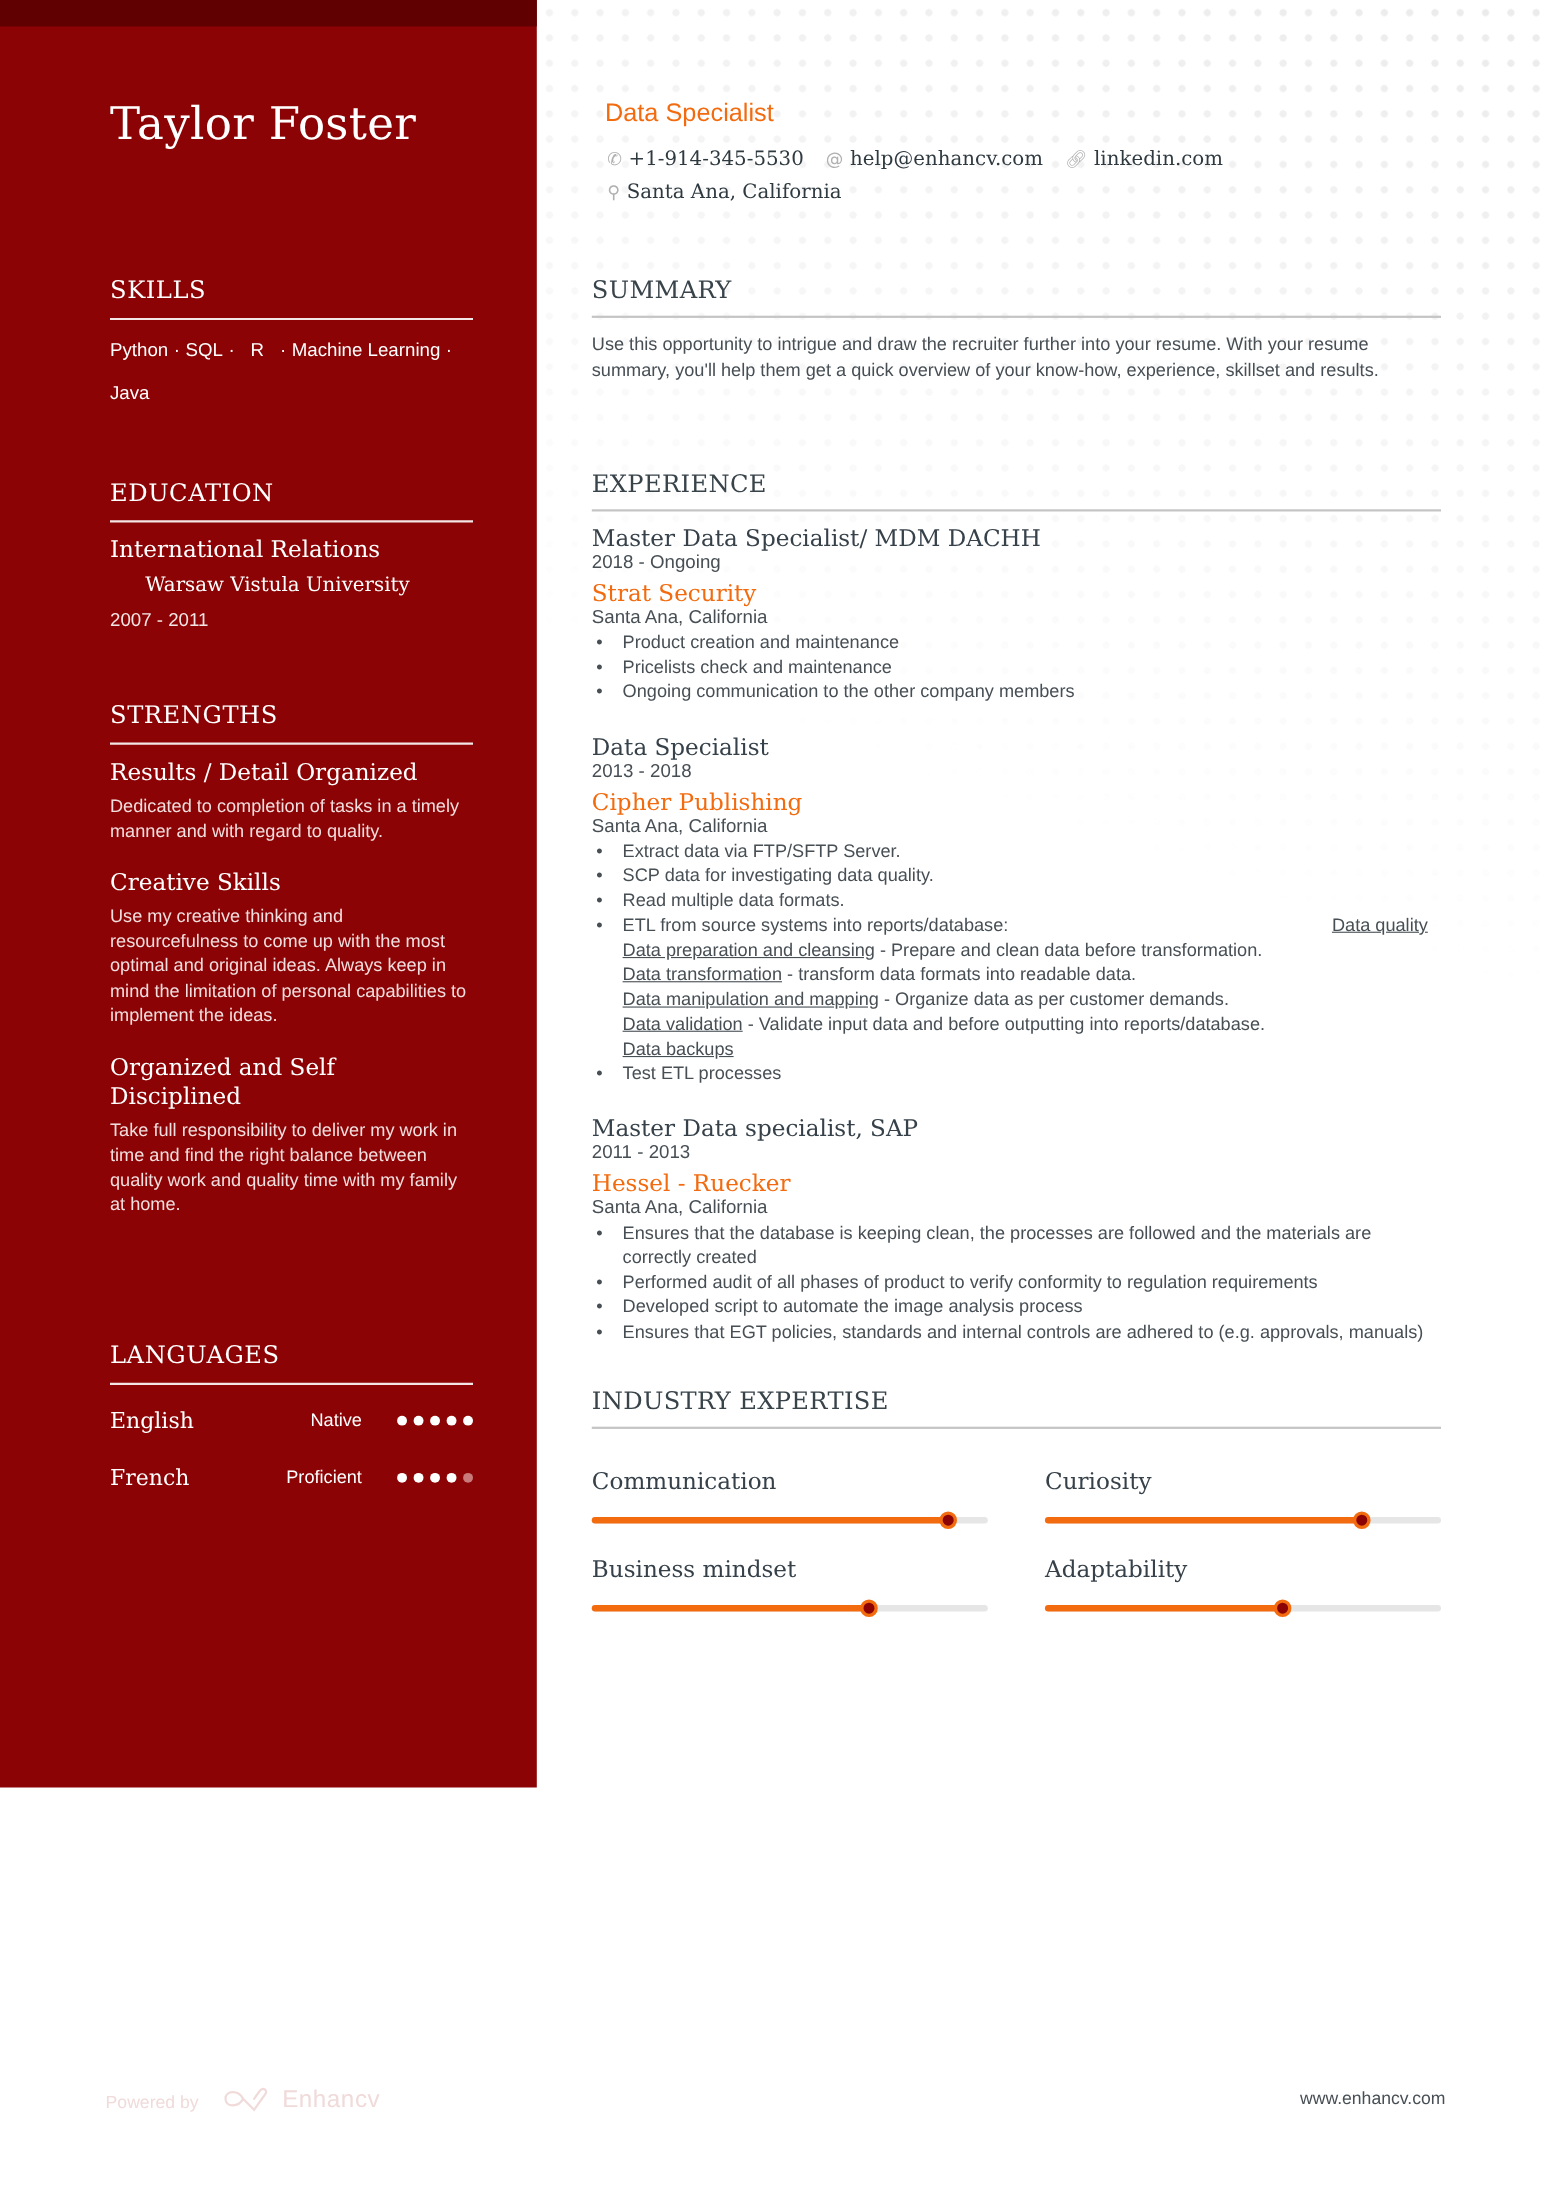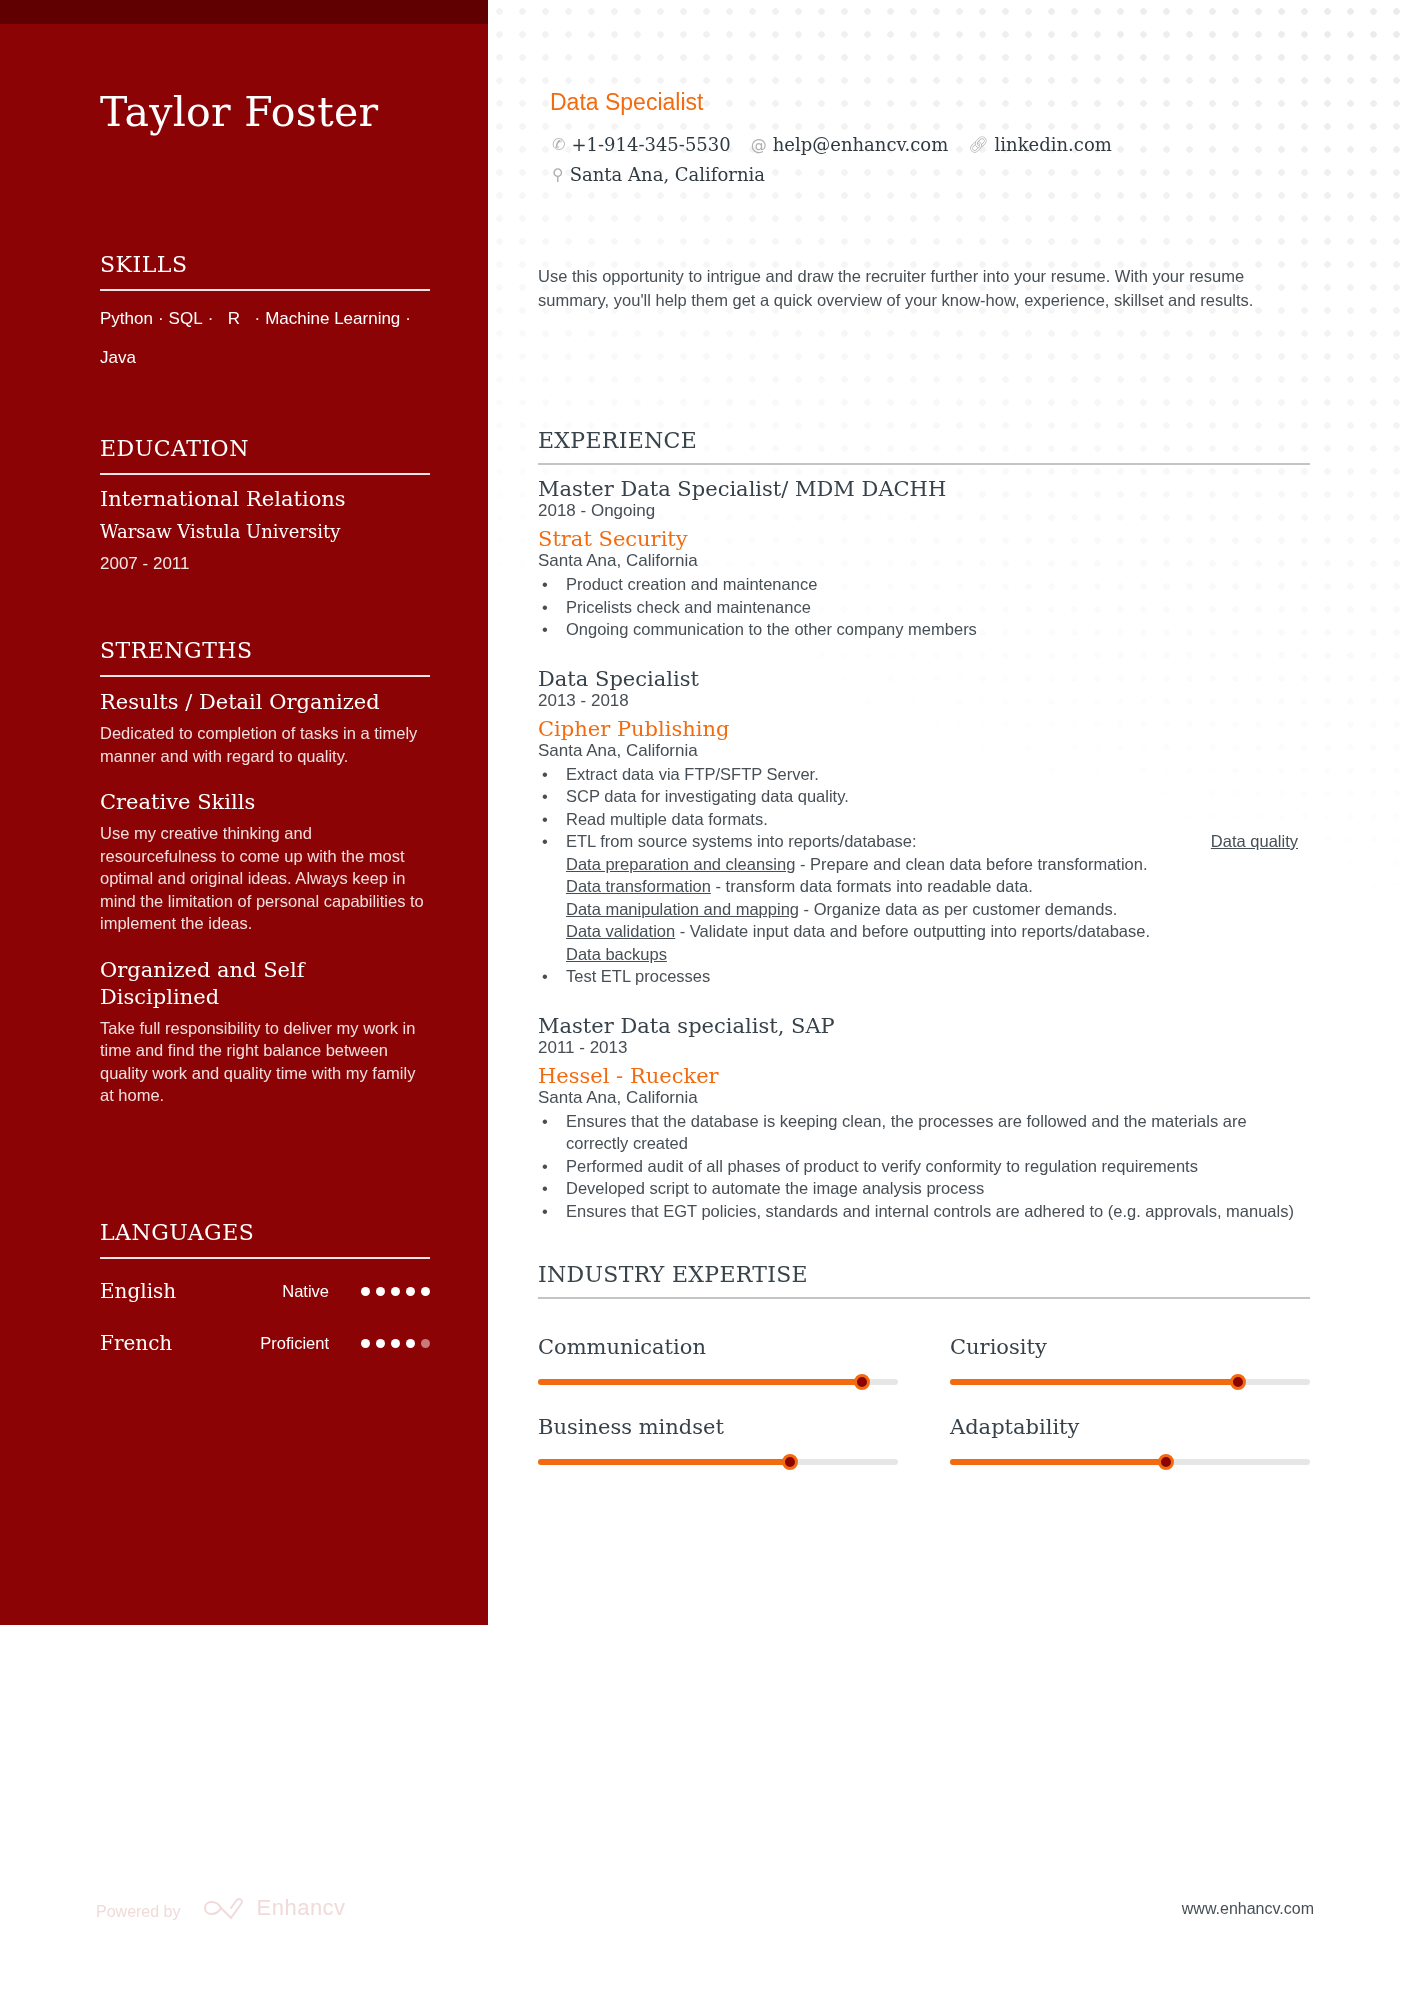--- a/index.html
+++ b/index.html
@@ -16,21 +16,21 @@
     font-family: "DejaVu Serif", serif; font-size: 41px; font-weight: normal; color: #fff; letter-spacing: 0.3px;
   }
   .side-section { position: absolute; left: 100px; width: 330px; }
   .side-title {
     font-family: "DejaVu Serif", serif; font-size: 22px; color: #fff; letter-spacing: 0.5px;
     padding-bottom: 12px; border-bottom: 2px solid rgba(255,255,255,0.9);
   }
   .skills-text { font-size: 17px; line-height: 39px; margin-top: 8px; color: #fff; }
   .skills-text .dot { margin: 0 5px; }
   .edu-degree { font-family: "DejaVu Serif", serif; font-size: 21px; margin-top: 12px; }
-  .edu-school { font-family: "DejaVu Serif", serif; font-size: 18px; margin-top: 10px; }
+  .edu-school { font-family: "DejaVu Serif", serif; font-size: 18px; margin-top: 10px; margin-left: 32px; }
   .edu-years { font-size: 17px; margin-top: 12px; color: #f4e6e6; }
   .strength { margin-top: 12px; }
   .strength + .strength { margin-top: 22px; }
   .strength-title { font-family: "DejaVu Serif", serif; font-size: 21px; line-height: 27px; }
   .strength-desc { font-size: 16.5px; line-height: 22.5px; margin-top: 6px; color: #f2dede; }
 
   .lang-row { display: flex; align-items: center; height: 52px; }
   .lang-name { font-family: "DejaVu Serif", serif; font-size: 20px; width: 140px; }
   .lang-level { font-size: 16.5px; flex: 1; text-align: right; padding-right: 32px; }
   .lang-dots { display: flex; gap: 6px; }
@@ -183,20 +183,21 @@
     </span>
   </div>
   <div class="contact-row" style="top:164px;">
     <span class="contact-item">
       <span class="contact-icon">⚲</span>
       <span>Santa Ana, California</span>
     </span>
   </div>
 
   <div class="section" style="top:252px;">
+    <div class="section-title">SUMMARY</div>
     <p class="summary-text">Use this opportunity to intrigue and draw the recruiter further into your resume. With your resume summary, you'll help them get a quick overview of your know-how, experience, skillset and results.</p>
   </div>
 
   <div class="section" style="top:428px;">
     <div class="section-title">EXPERIENCE</div>
 
     <div class="job" style="margin-top:12px;">
       <div class="job-head">
         <span class="job-role">Master Data Specialist/ MDM DACHH</span>
         <span class="job-dates">2018 - Ongoing</span>

